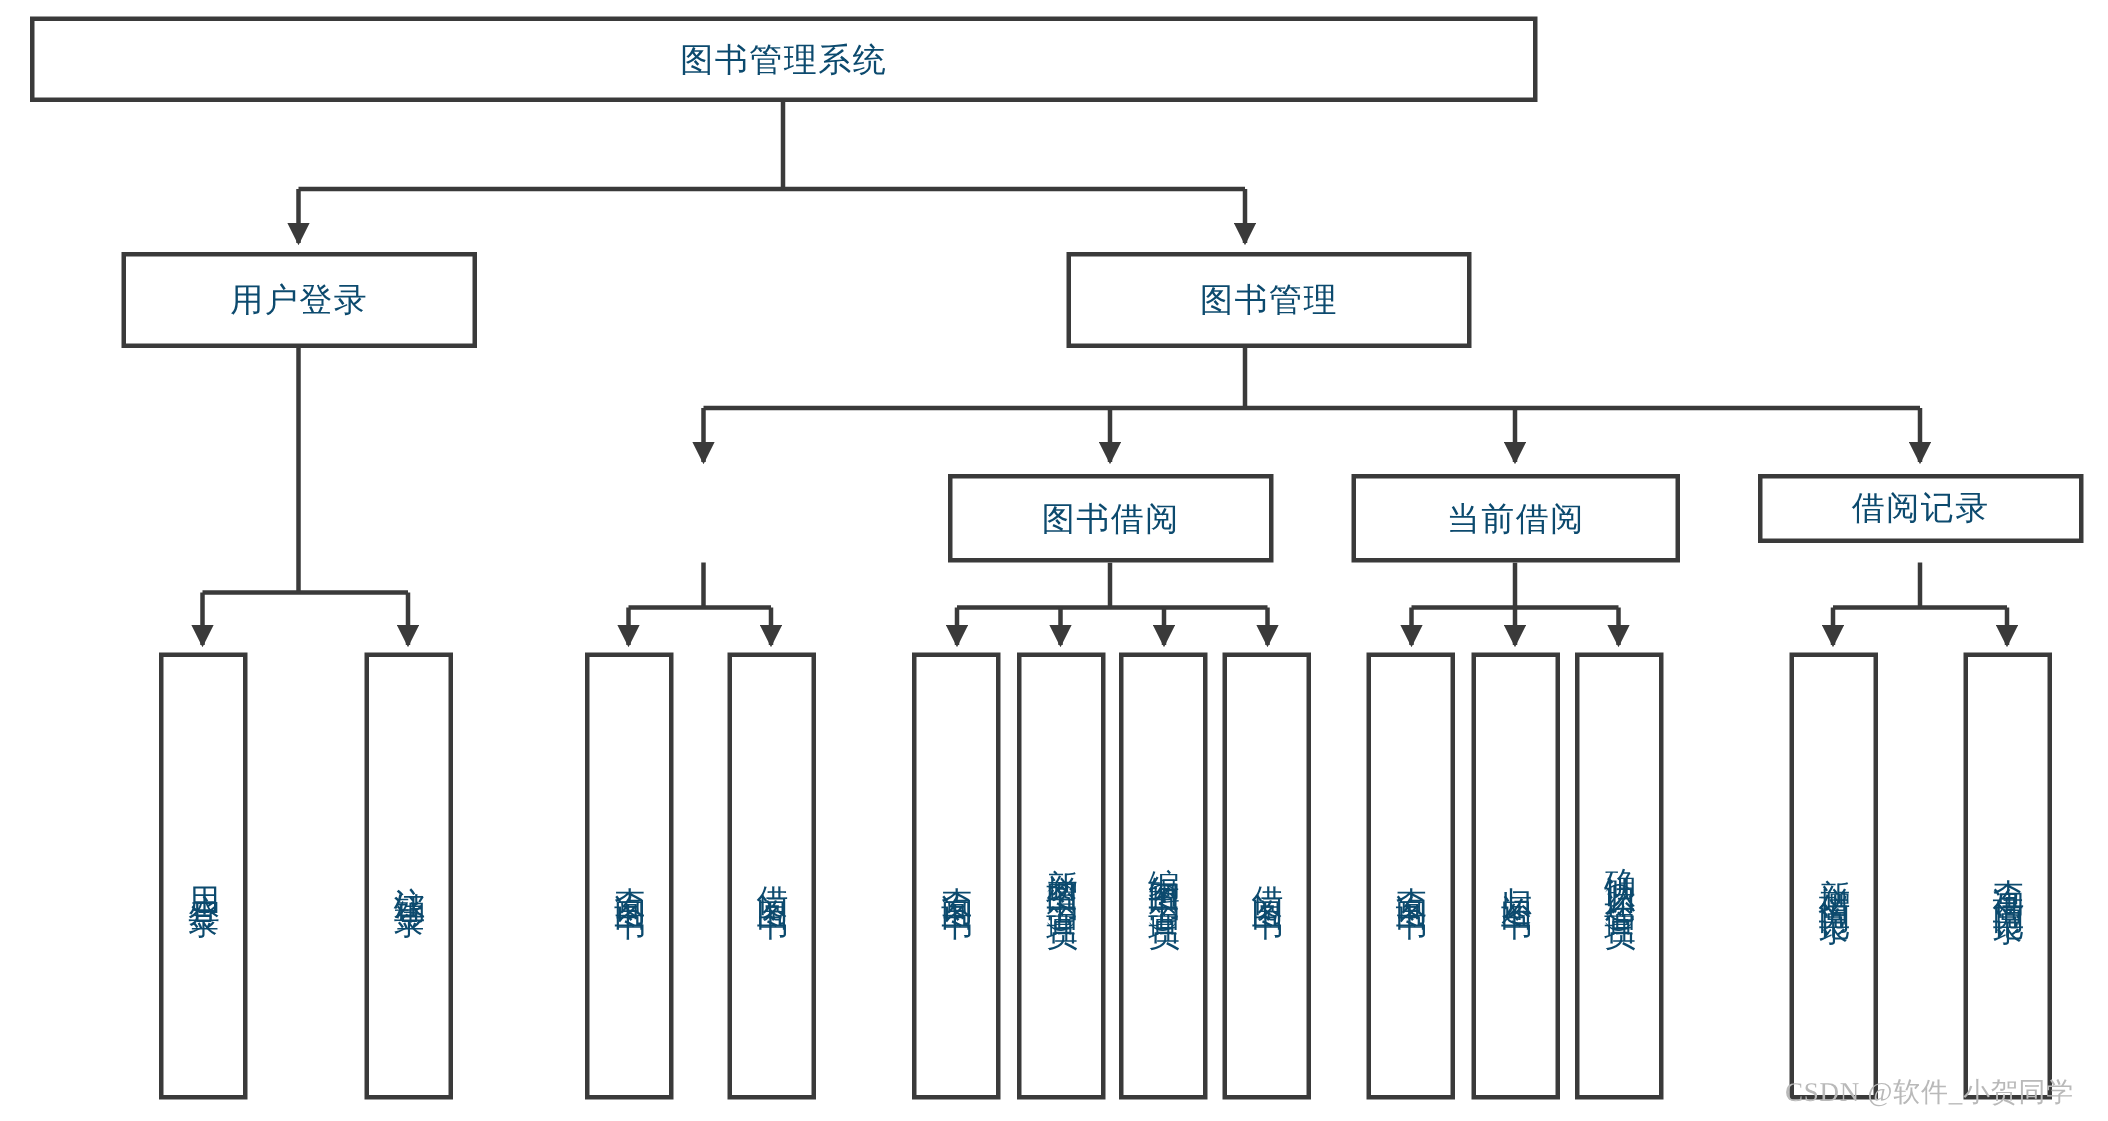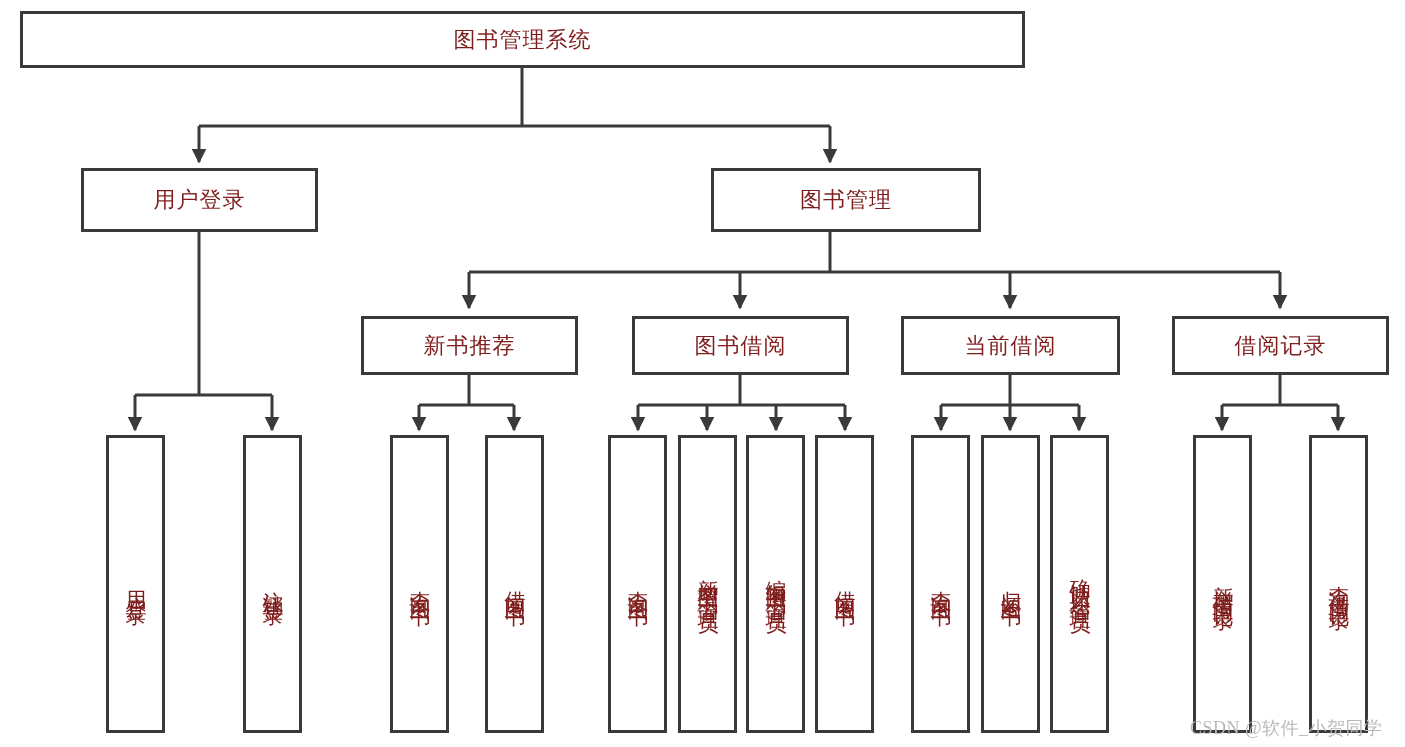--- a/index.html
+++ b/index.html
@@ -28,21 +28,21 @@
     pointer-events: none;
   }
   .node {
     position: absolute;
     box-sizing: border-box;
     border: 3px solid #3a3a3a;
     background: #ffffff;
     display: flex;
     align-items: center;
     justify-content: center;
-    color: #7f1d1d;
+    color: #0c4a6e;
   }
   .node.horizontal {
     font-size: 22px;
     letter-spacing: 1px;
   }
   .node.vertical {
     font-size: 21px;
   }
   .node.vertical .vlabel {
     writing-mode: vertical-rl;
@@ -122,30 +122,27 @@
     <span>图书管理系统</span>
   </div>
 
   <div class="node horizontal" style="left:81px; top:168px; width:237px; height:64px;">
     <span>用户登录</span>
   </div>
   <div class="node horizontal" style="left:711px; top:168px; width:270px; height:64px;">
     <span>图书管理</span>
   </div>
 
-  <div class="node horizontal" style="left:361px; top:316px; width:217px; height:59px;">
-    <span>新书推荐</span>
-  </div>
   <div class="node horizontal" style="left:901px; top:316px; width:219px; height:59px;">
     <span>当前借阅</span>
   </div>
   <div class="node horizontal" style="left:632px; top:316px; width:217px; height:59px;">
     <span>图书借阅</span>
   </div>
-  <div class="node horizontal" style="left:1172px; top:316px; width:217px; height:59px;">
+  <div class="node horizontal" style="left:1172px; top:316px; width:217px; height:46px;">
     <span>借阅记录</span>
   </div>
 
   <div class="node vertical" style="left:106px; top:435px; width:59px; height:298px;">
     <span class="vlabel">用户登录</span>
   </div>
   <div class="node vertical" style="left:243px; top:435px; width:59px; height:298px;">
     <span class="vlabel">注销登录</span>
   </div>
 

